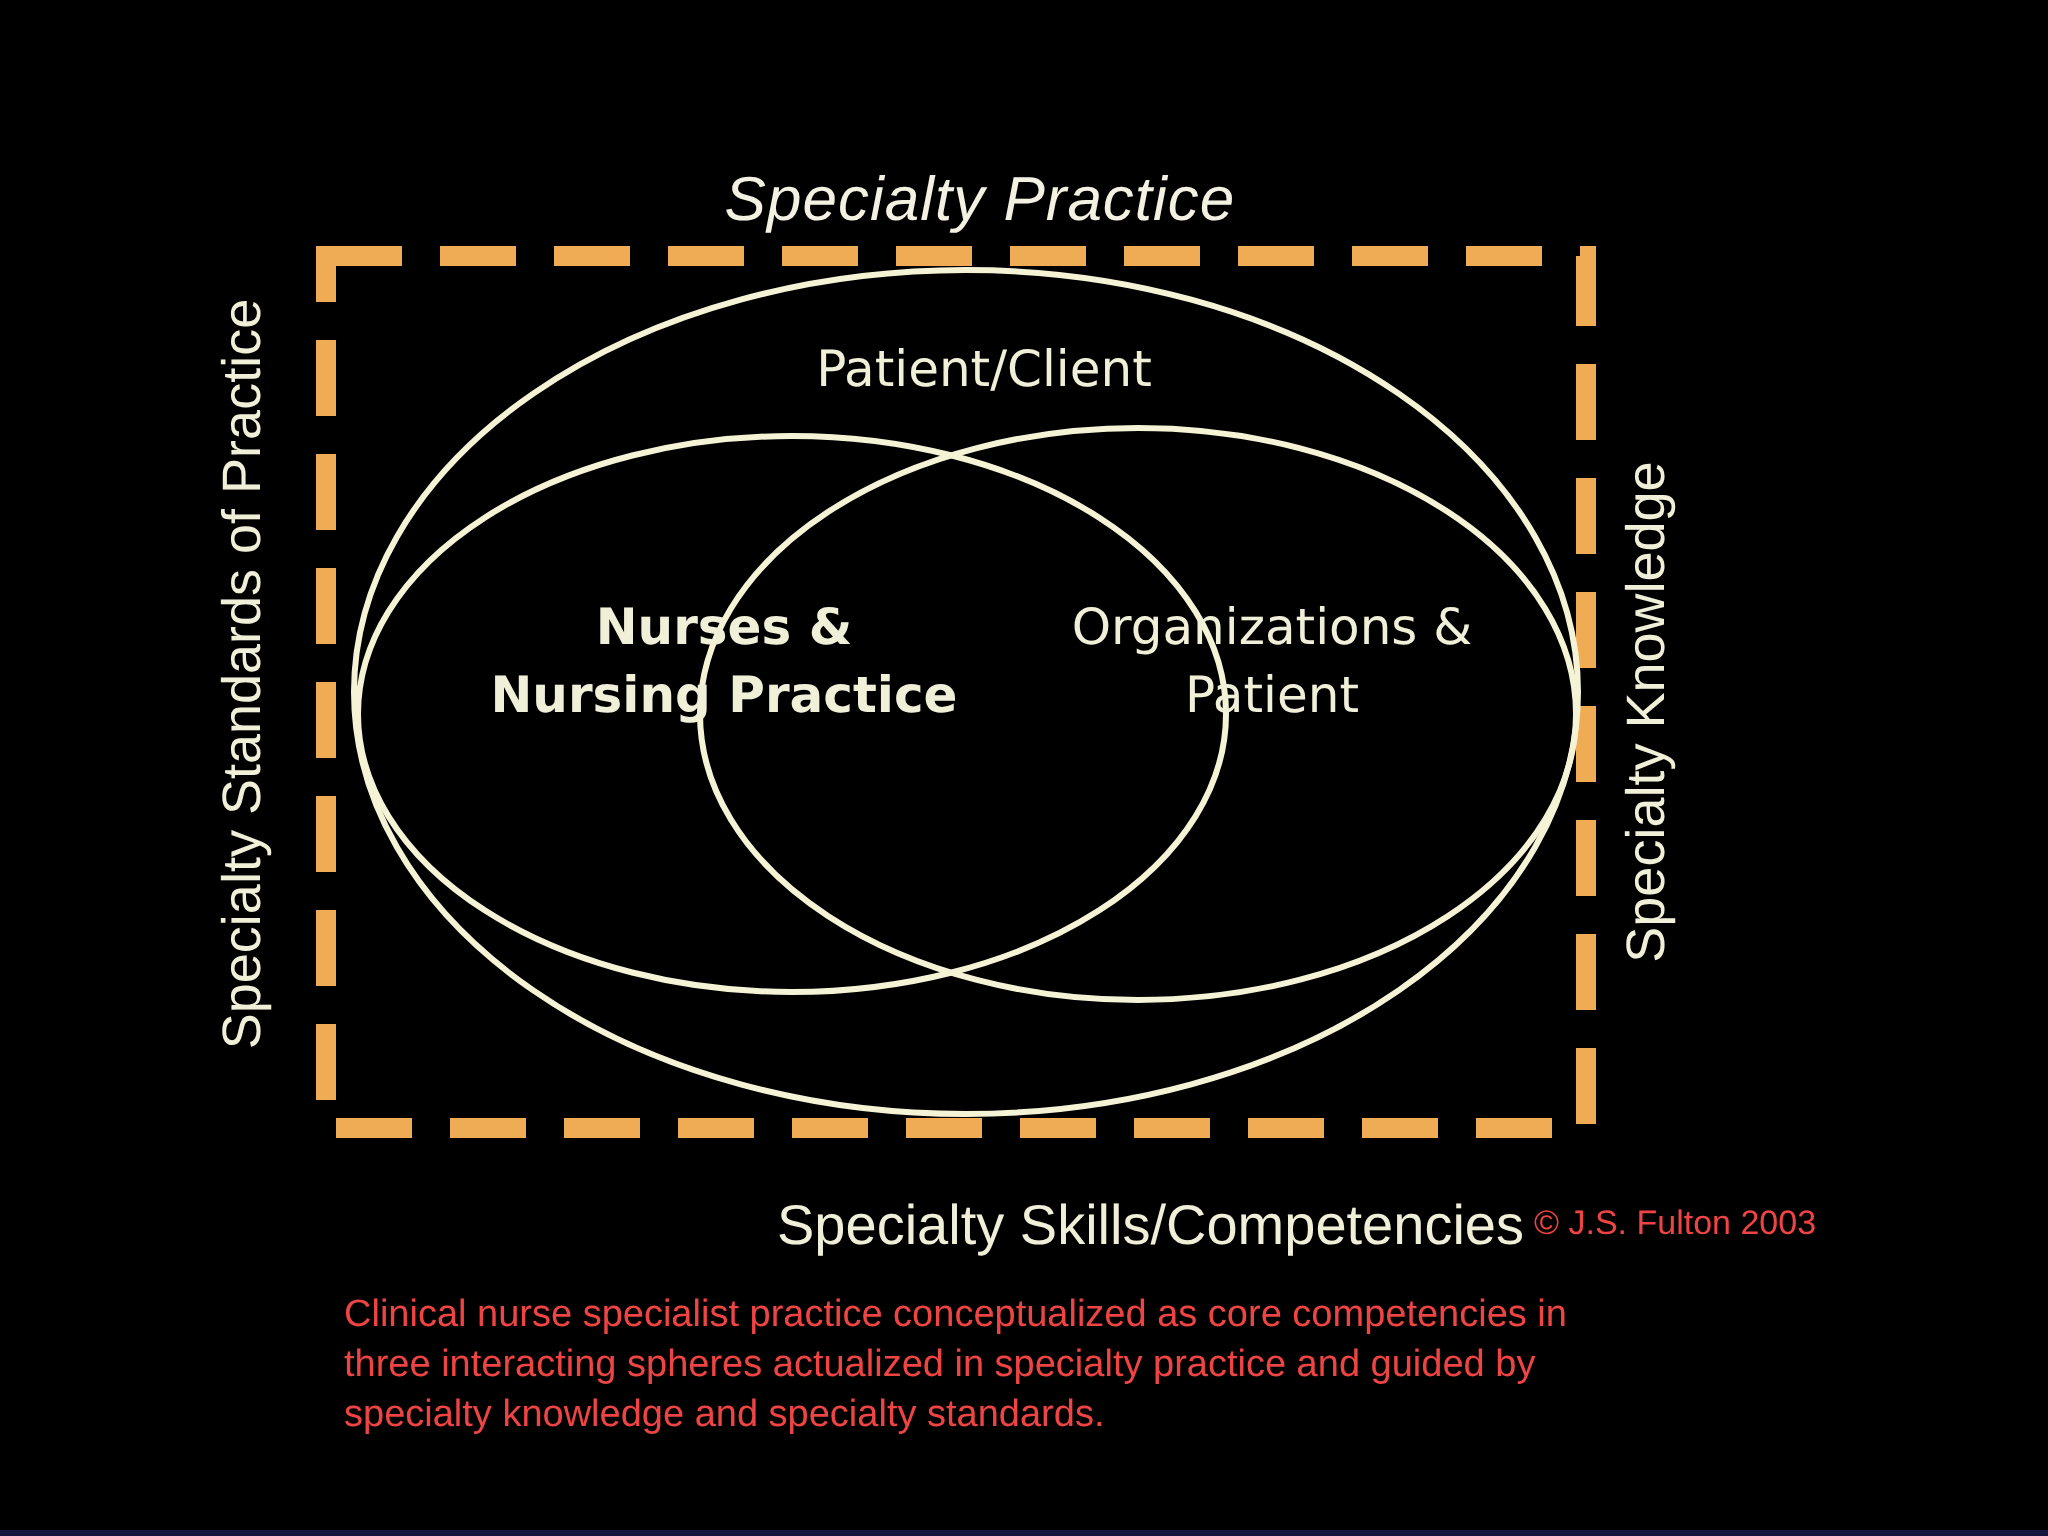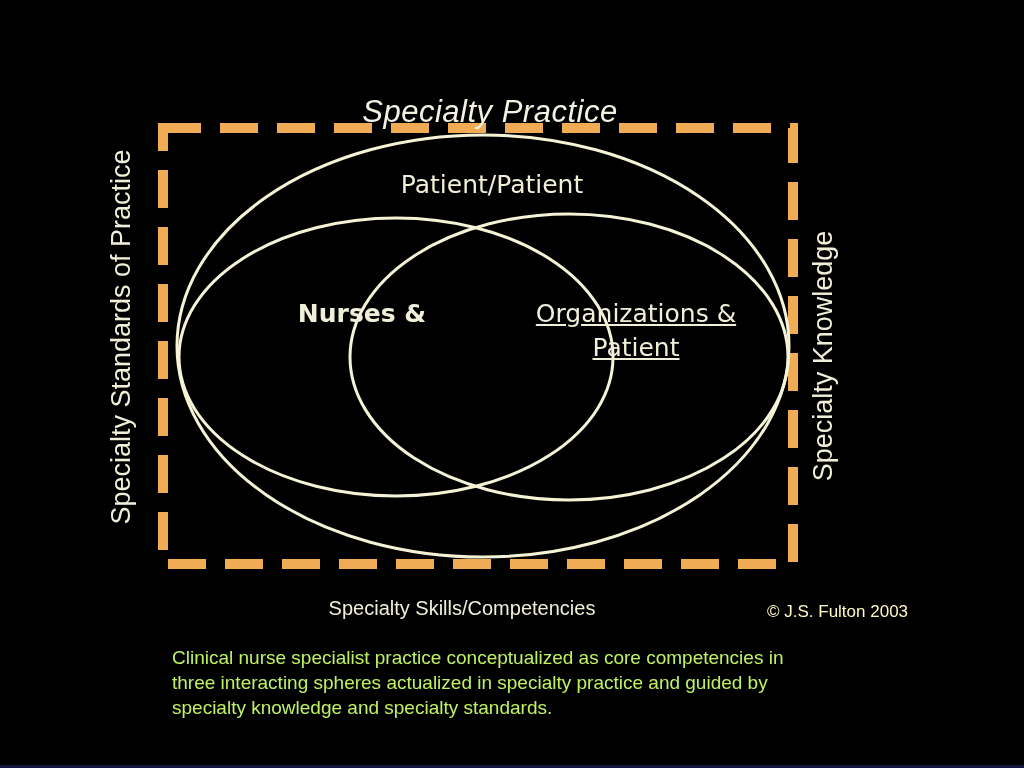--- a/index.html
+++ b/index.html
@@ -8,37 +8,37 @@
     background: var(--background, #000);
     font-family:"Liberation Sans", sans-serif;
     color: var(--text, #F0EFD8);
   }
   .diagram-svg { position:absolute; left:0; top:0; }
   .frame-rect { fill:none; stroke:var(--frame, #EFAC55); stroke-width:10; stroke-dasharray:38 19; }
   .sphere-outline { fill:none; stroke:var(--sphere-outline, #F5F3D5); stroke-width:3; }
   .txt { position:absolute; white-space:pre; }
   .slide-title {
     left:158px; top:82px; width:664px; text-align:center;
-    font-size:31px; font-style:italic; letter-spacing:0.5px; color:#F2F1E2;margin-top:12px;
+    font-size:31px; font-style:italic; letter-spacing:0.5px; color:#F2F1E2;
   }
   .sphere-label { font-family:"DejaVu Sans", sans-serif; font-size:25px; line-height:34px; text-align:center; }
   .lbl-patient { left:242px; top:168px; width:500px; }
   .lbl-nurses  { left:212px; top:297px; width:300px;font-weight:bold; }
-  .lbl-orgs    { left:486px; top:297px; width:300px;text-decoration:underline; }
+  .lbl-orgs    { left:486px; top:297px; width:300px; }
   .side-label {
     width:420px; height:32px; text-align:center; font-size:27px; line-height:32px;
     transform:rotate(-90deg);
   }
   .side-left  { left:-89px; top:321px; }
   .side-right { left:613px; top:340px; }
-  .bottom-label { left:162px; top:597px; width:600px; text-align:center; font-size:20px; }
-  .credit { left:767px; top:602px; font-size:17px; color:#fef9c3; }
+  .bottom-label { left:162px; top:597px; width:600px; text-align:right; font-size:28px; }
+  .credit { left:767px; top:602px; font-size:17px; color:#ef4444; }
   .caption {
     left:172px; top:645px; width:660px; font-size:19px; line-height:25px;
-    white-space:normal; color:#bef264;
+    white-space:normal; color:#ef4444;
   }
   .bottom-accent { position:absolute; left:0; bottom:0; width:1024px; height:3px; background:#14143e; }
 </style>
 </head>
 <body>
 
 <div class="slide">
 
   <svg class="diagram-svg" width="1024" height="768" viewBox="0 0 1024 768">
     <rect class="frame-rect" x="163" y="128" width="630" height="436"></rect>
@@ -46,23 +46,23 @@
     <ellipse class="sphere-outline" cx="396" cy="357" rx="217" ry="139"></ellipse>
     <ellipse class="sphere-outline" cx="569" cy="357" rx="219" ry="143"></ellipse>
   </svg>
 
   <div class="txt slide-title">Specialty Practice</div>
 
   <div class="txt side-label side-left">Specialty Standards of Practice</div>
 
   <div class="txt side-label side-right">Specialty Knowledge</div>
 
-  <div class="txt sphere-label lbl-patient">Patient/Patient</div>
+  <div class="txt sphere-label lbl-patient">Patient/Client</div>
 
-  <div class="txt sphere-label lbl-nurses"><span>Nurses &amp;</span><br></div>
+  <div class="txt sphere-label lbl-nurses"><span>Nurses &amp;</span><br><span>Nursing Practice</span></div>
 
   <div class="txt sphere-label lbl-orgs"><span>Organizations &amp;</span><br><span>Patient</span></div>
 
   <div class="txt bottom-label">Specialty Skills/Competencies</div>
 
   <div class="txt credit">© J.S. Fulton 2003</div>
 
   <div class="txt caption">Clinical nurse specialist practice conceptualized as core competencies in three interacting spheres actualized in specialty practice and guided by specialty knowledge and specialty standards.</div>
 
   <div class="bottom-accent"></div>

